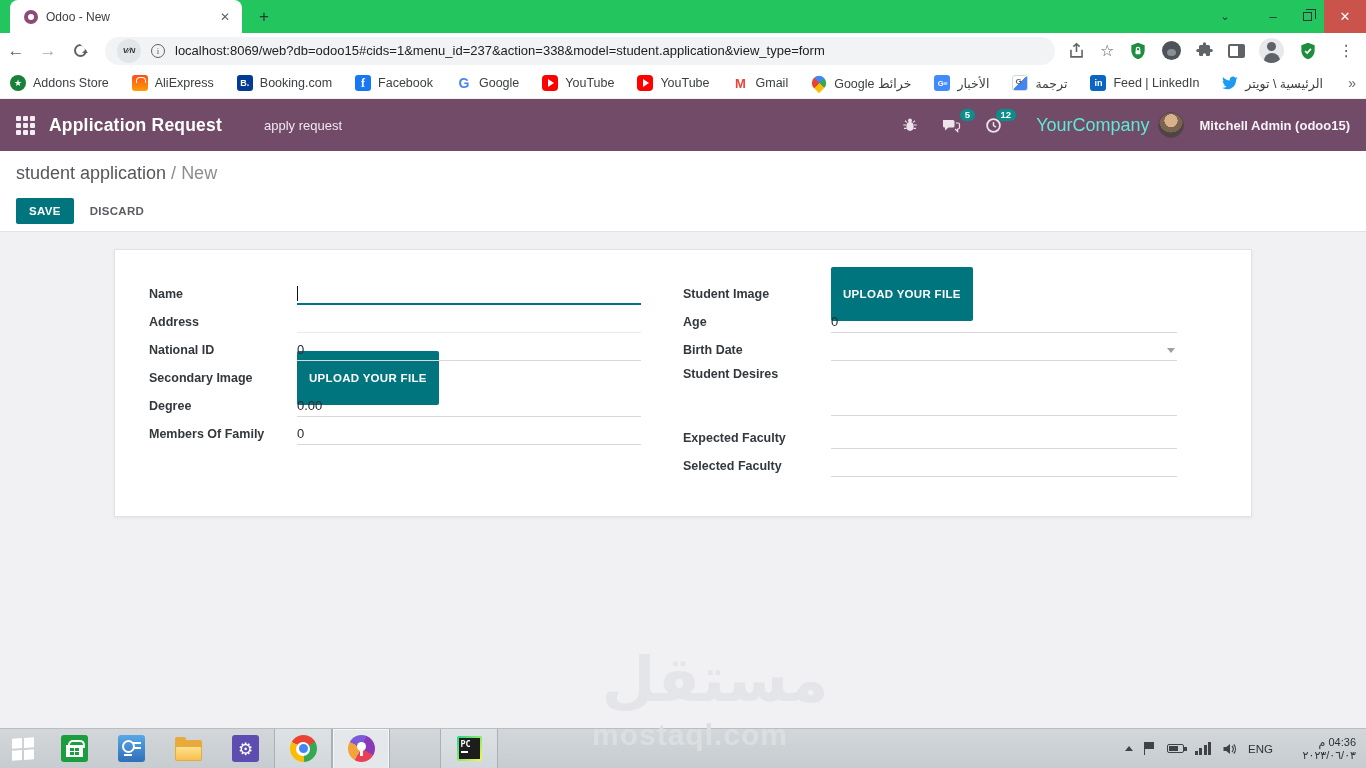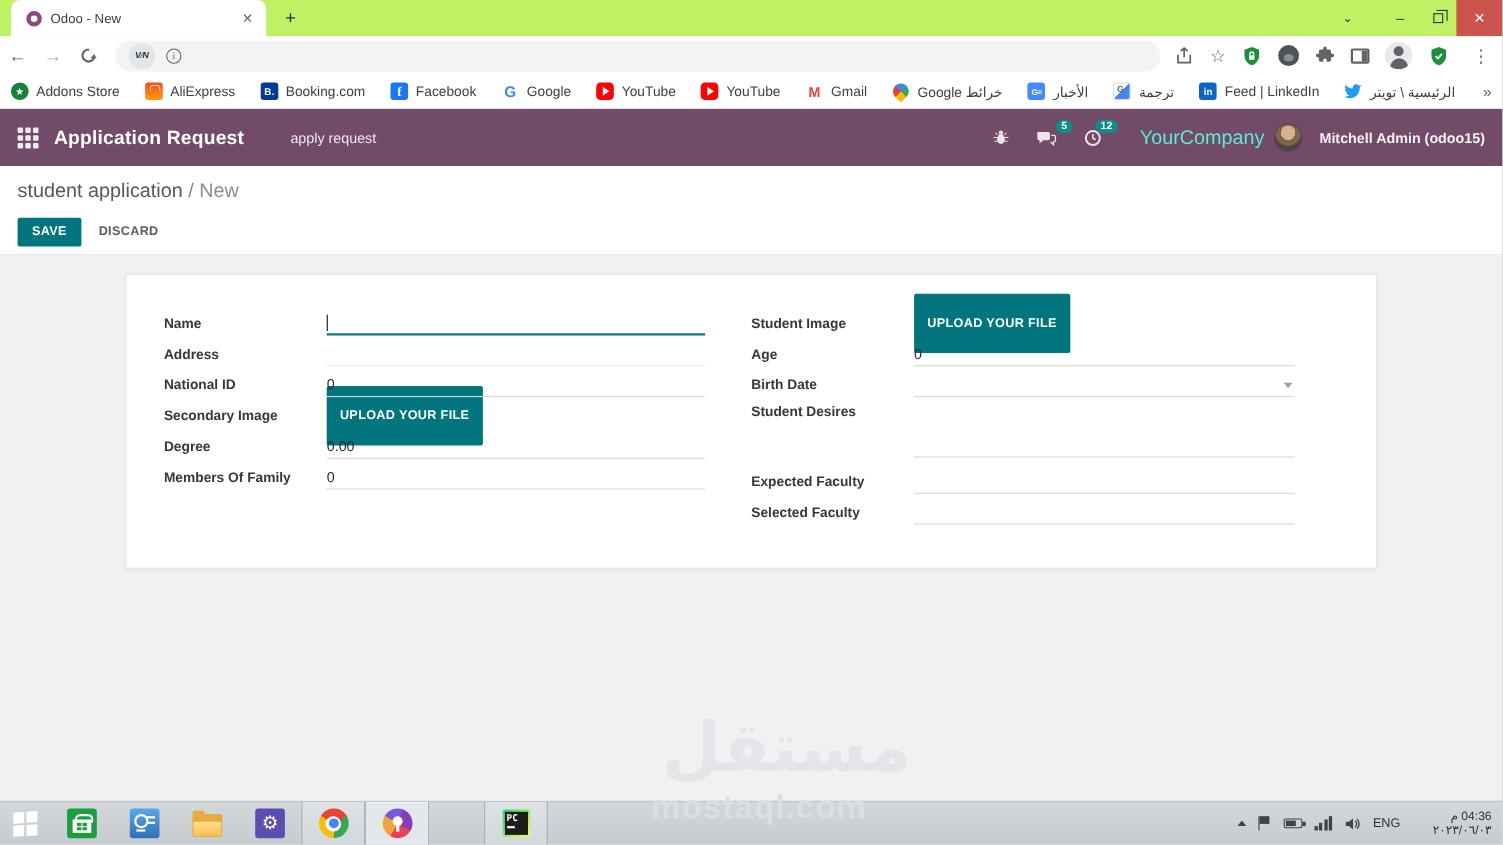--- a/index.html
+++ b/index.html
@@ -1,21 +1,21 @@
 <!DOCTYPE html>
 <html><head>
 <meta charset="utf-8">
 <style>
   *{box-sizing:border-box;margin:0;padding:0}
   body{margin:0;background:#9aa;}
   .screen{position:relative;width:1366px;height:768px;overflow:hidden;background:#fff;
     font-family:"Liberation Sans","DejaVu Sans",sans-serif;color:#202124}
 
   
-  .tabstrip{position:absolute;left:0;top:0;width:1366px;height:33px;background:#bef264}
+  .tabstrip{position:absolute;left:0;top:0;width:1366px;height:33px;background:#22c55e}
   .tab{position:absolute;left:10px;top:0;width:232px;height:33px;background:#fff;
     border-radius:8px 8px 0 0;display:flex;align-items:center;padding:0 8px}
   .tab-favicon{width:14px;height:14px;border-radius:50%;border:4px solid #8d4a79;background:#fff;margin:0 8px 0 6px;flex:none}
   .tab-title{font-size:12px;color:#3c4043;flex:1;white-space:nowrap;overflow:hidden}
   .tab-close{font-size:12px;color:#5f6368;padding:2px 4px;cursor:default}
   .newtab{position:absolute;left:252px;top:5px;width:24px;height:24px;border-radius:50%;
     display:flex;align-items:center;justify-content:center;font-size:17px;color:#2f3337}
   .winctrl{position:absolute;right:0;top:0;height:33px;display:flex;align-items:stretch}
   .wbtn{width:34px;display:flex;align-items:center;justify-content:center;color:#2f3337;font-size:13px}
   .wbtn.chev{margin-right:14px;font-size:11px}
@@ -196,20 +196,21 @@
     </div>
   </div>
 
   <div class="toolbar">
     <span class="navbtn">←</span>
     <span class="navbtn fwd">→</span>
     <span class="reload-ico"></span>
     <div class="omnibox">
       <span class="vpn-badge">V∕N</span>
       <span class="info-ico">i</span>
+      <span class="url">localhost:8069/web?db=odoo15#cids=1&amp;menu_id=237&amp;action=338&amp;model=student.application&amp;view_type=form</span>
     </div>
     <div class="tb-icons">
       <svg width="19" height="19" viewBox="0 0 24 24">
         <path d="M5 11v9h14v-9" fill="none" stroke="#5f6368" stroke-width="2"></path>
         <path d="M12 14V4M8 7l4-3.5L16 7" fill="none" stroke="#5f6368" stroke-width="2"></path>
       </svg>
       <span class="star">☆</span>
       <svg width="20" height="20" viewBox="0 0 24 24">
         <path d="M12 2l8 3v6c0 5.2-3.4 9.6-8 11-4.6-1.4-8-5.8-8-11V5z" fill="#1e8e3e"></path>
         <rect x="9" y="11" width="6" height="5" rx="1" fill="#fff"></rect>

